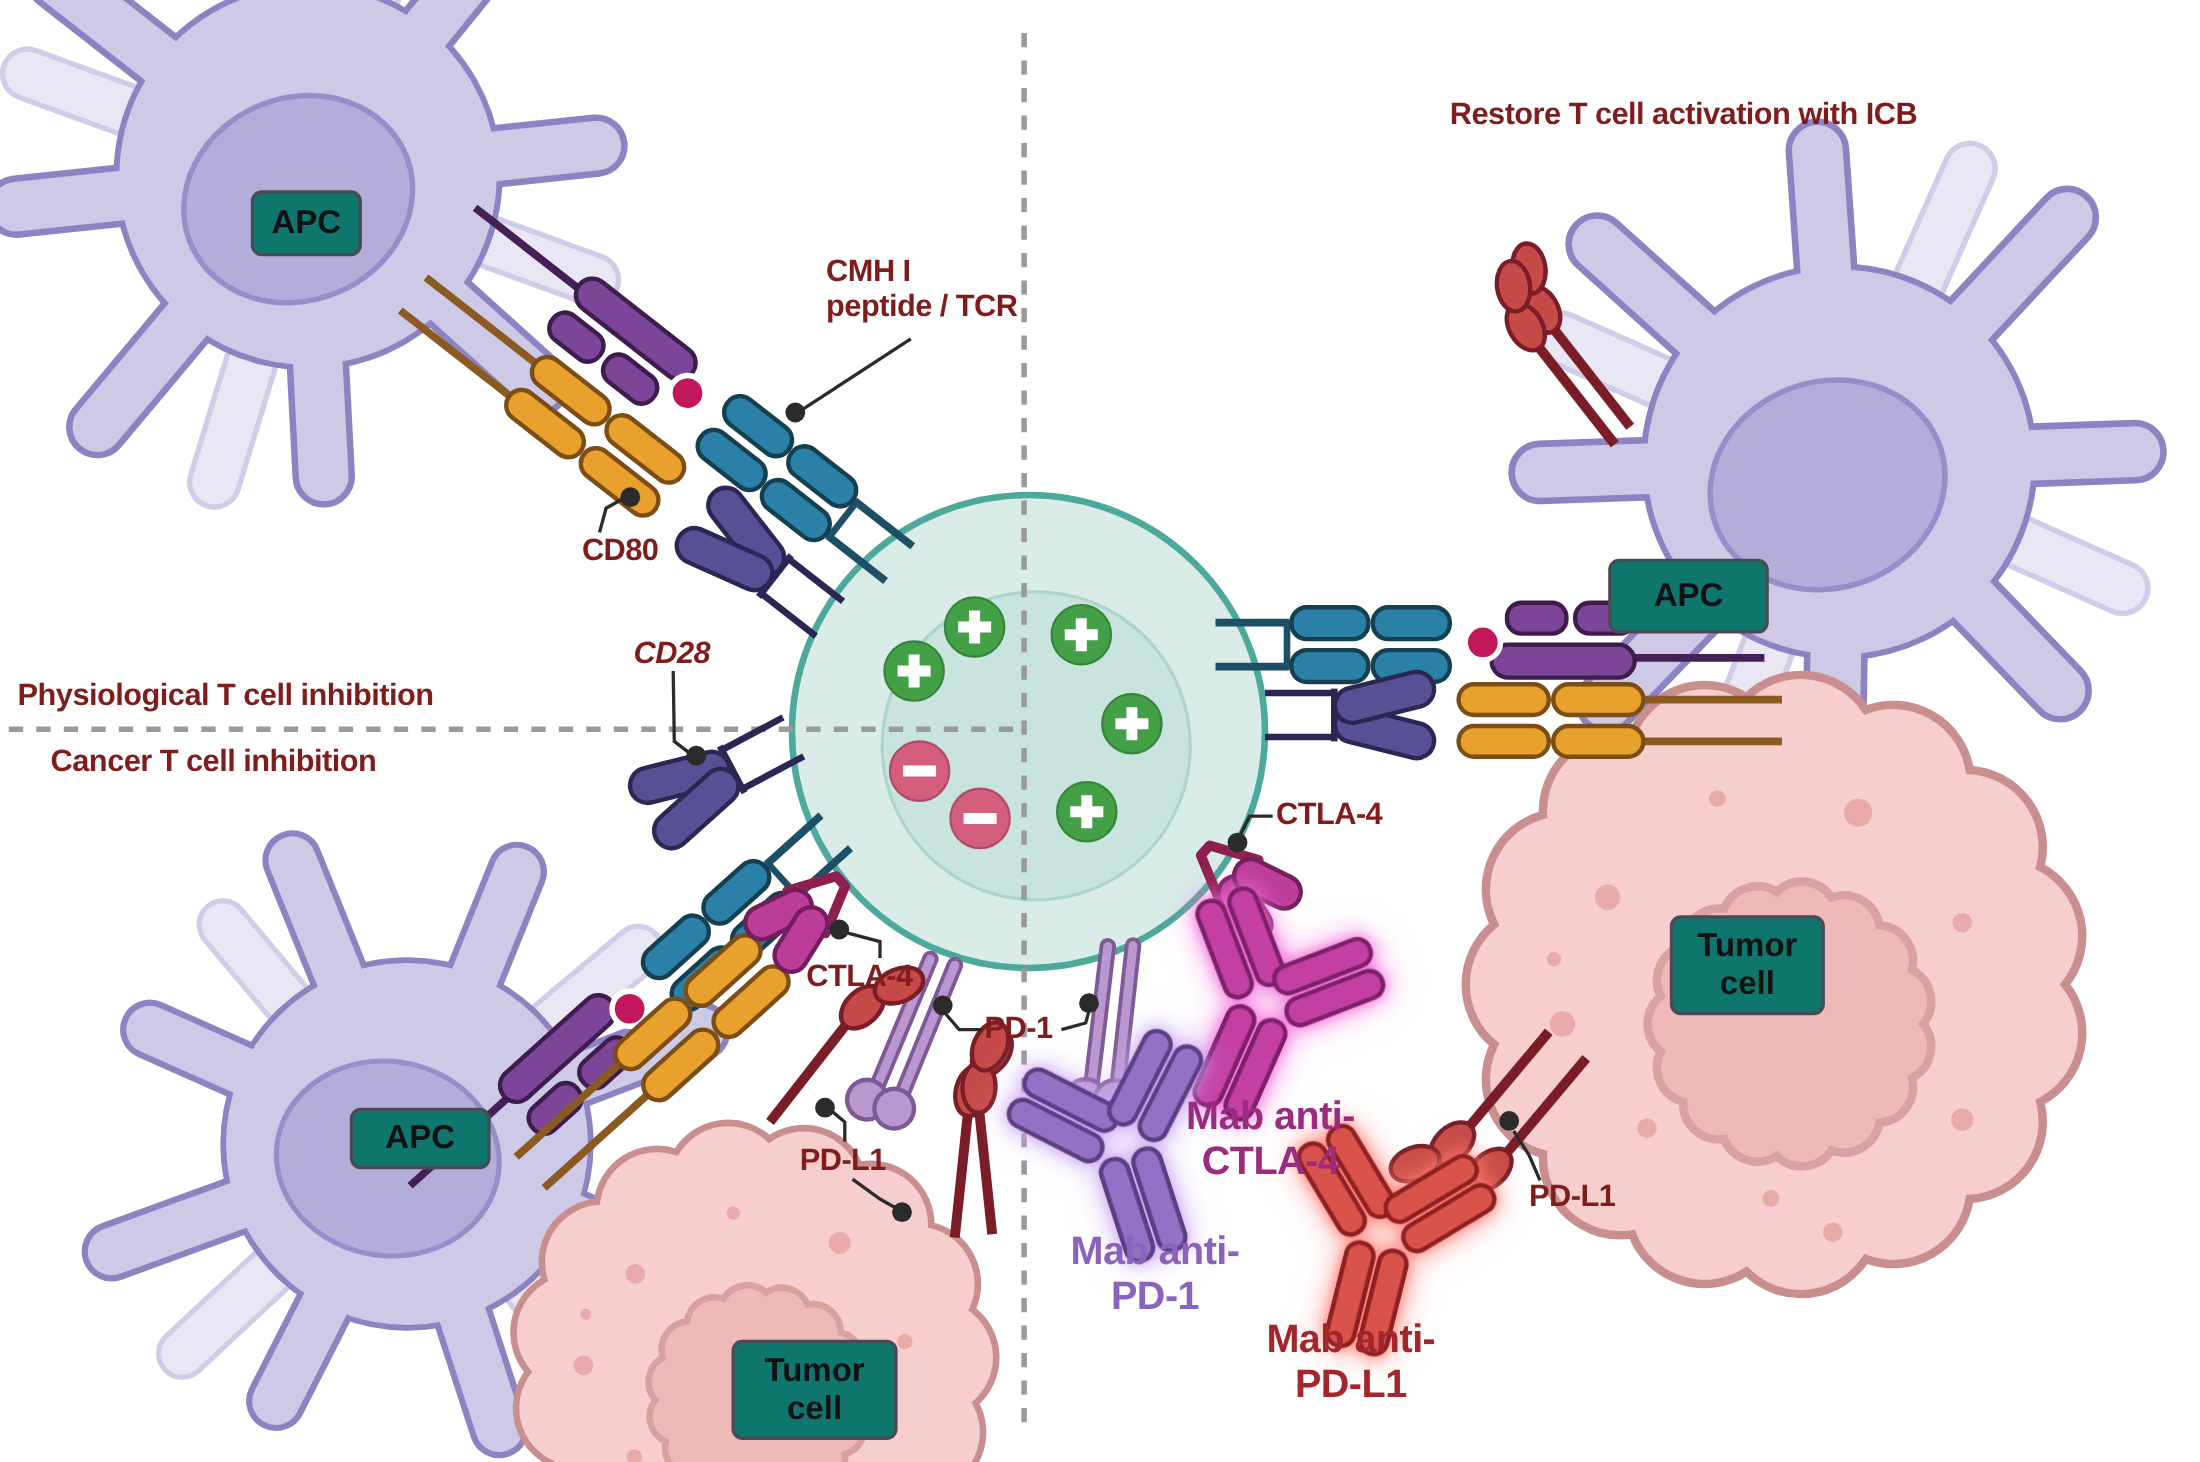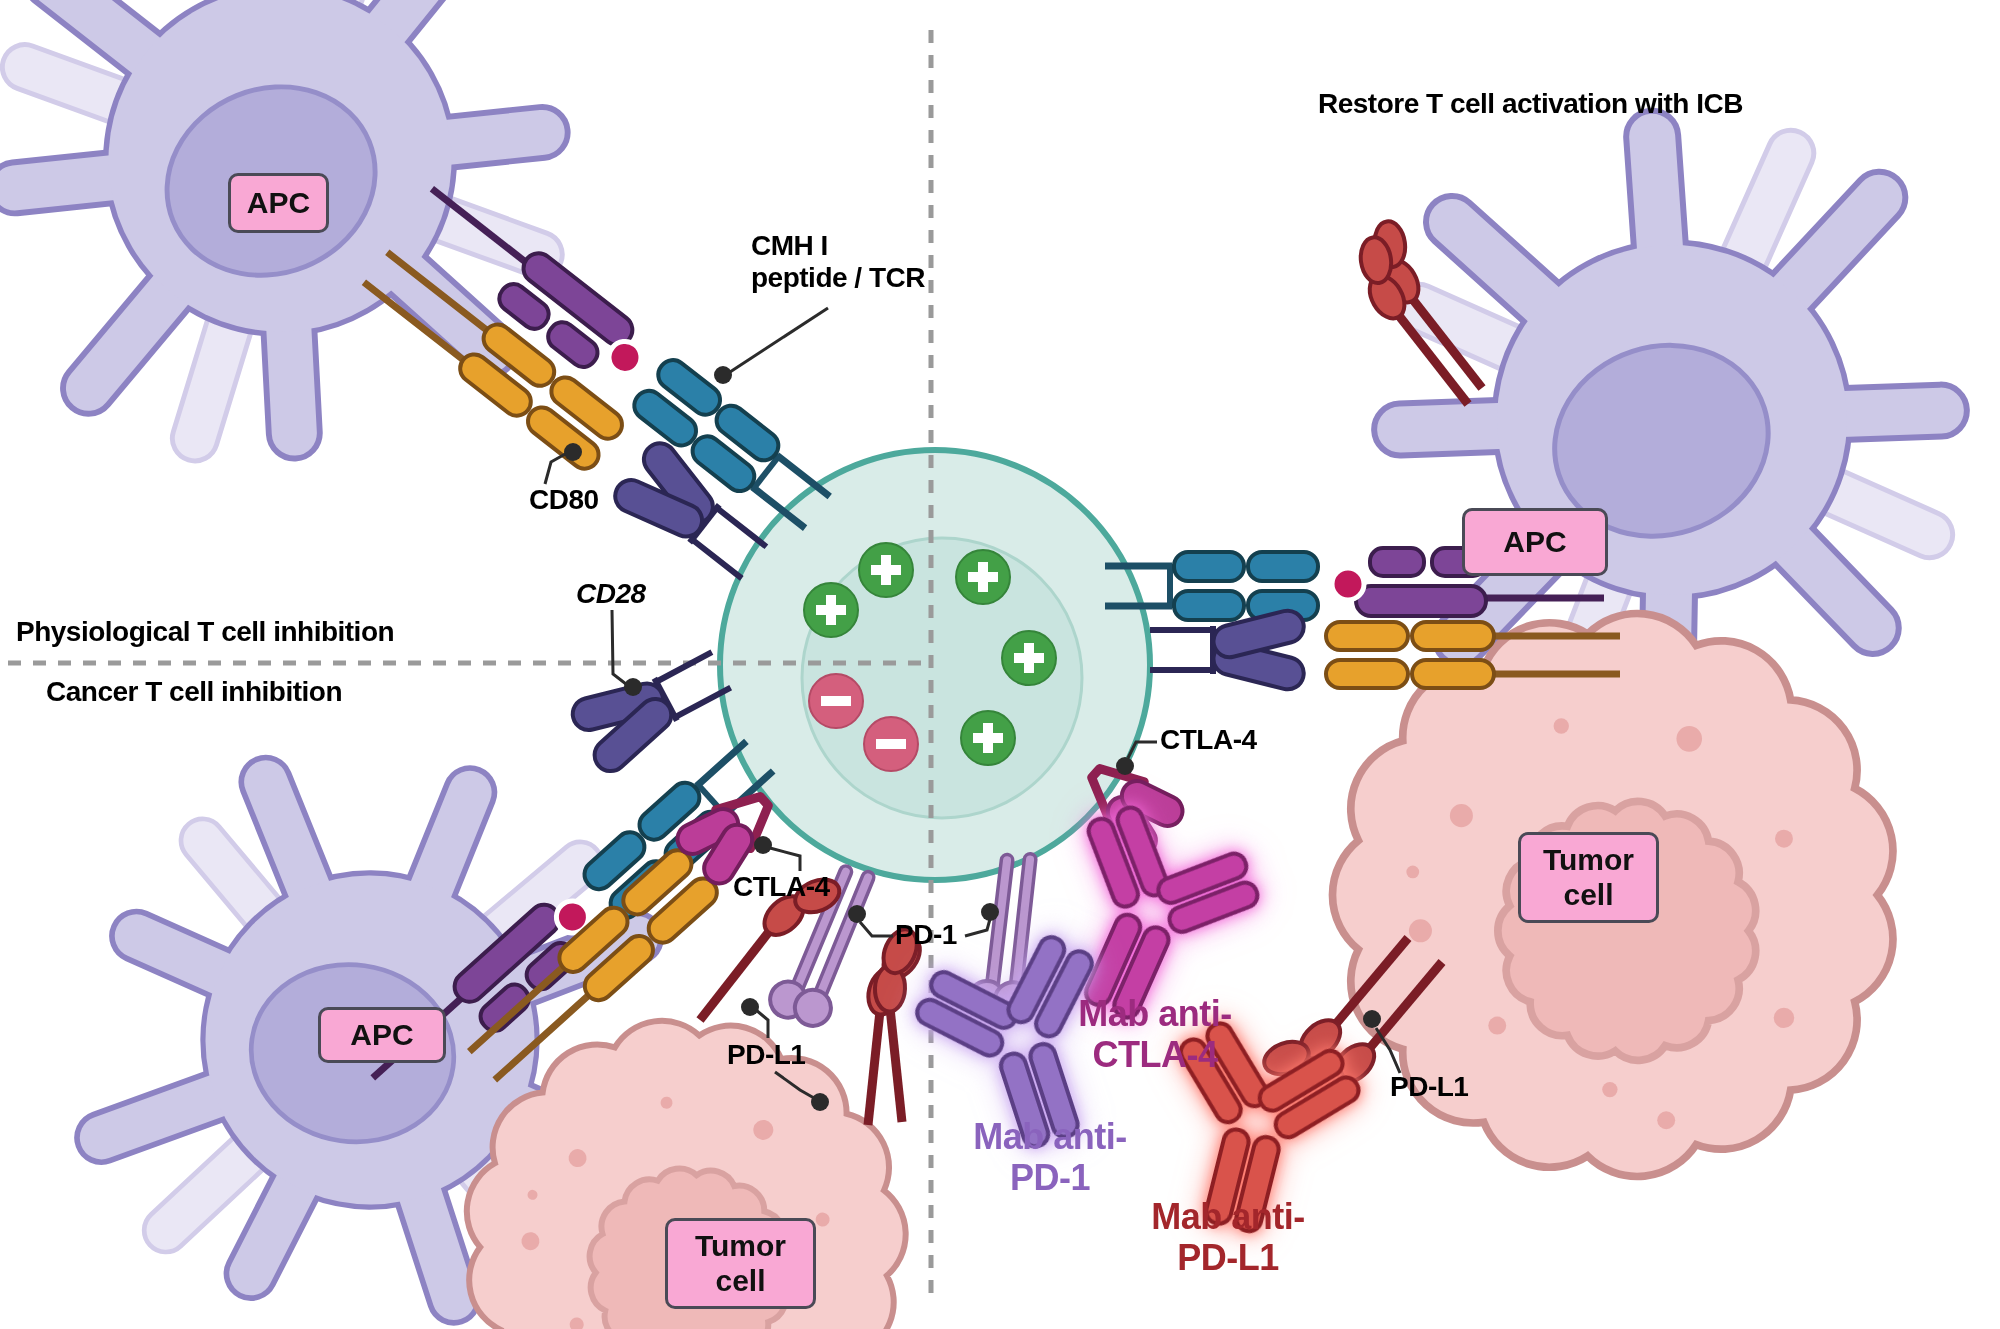--- a/index.html
+++ b/index.html
@@ -1,23 +1,23 @@
 <!DOCTYPE html>
 <html><head>
 <meta charset="utf-8">
 <style>
   html,body{margin:0;padding:0;background:#fff;}
   #figure{position:relative;width:2000px;height:1329px;background:#ffffff;overflow:hidden;
           font-family:"Liberation Sans",sans-serif;}
   #scene{position:absolute;left:0;top:0;width:100%;height:100%;}
-  .lbl{position:absolute;font-weight:700;color:#000000;line-height:1.14;letter-spacing:-0.5px;}
+  .lbl{position:absolute;font-weight:700;color:#7f1d1d;line-height:1.14;letter-spacing:-0.5px;}
   .sz28{font-size:28px;}
   .sz26{font-size:36px;}
   .center{text-align:center;}
-  .cellbox{position:absolute;background:#f9a8d4;border:3px solid #4a4a56;border-radius:10px;
+  .cellbox{position:absolute;background:#0f766e;border:3px solid #4a4a56;border-radius:10px;
            display:flex;flex-direction:column;align-items:center;justify-content:center;
            font-weight:700;font-size:30px;color:#111;text-align:center;line-height:1.15;}
   .mag{color:#9c2b7f;}
   .pur{color:#8a63bd;}
   .red{color:#a3262b;}
   .mab-magenta{fill:#c43fa4;stroke:#7c2168;stroke-width:4;}
   .mab-purple{fill:#9372c5;stroke:#5b3f85;stroke-width:4;}
   .mab-red{fill:#d9534b;stroke:#8e1f23;stroke-width:4;}
   .glow-m{filter:drop-shadow(0 0 7px #f268d8) drop-shadow(0 0 14px rgba(242,104,216,.55));}
   .glow-p{filter:drop-shadow(0 0 7px #c9a6f0) drop-shadow(0 0 14px rgba(201,166,240,.55));}

